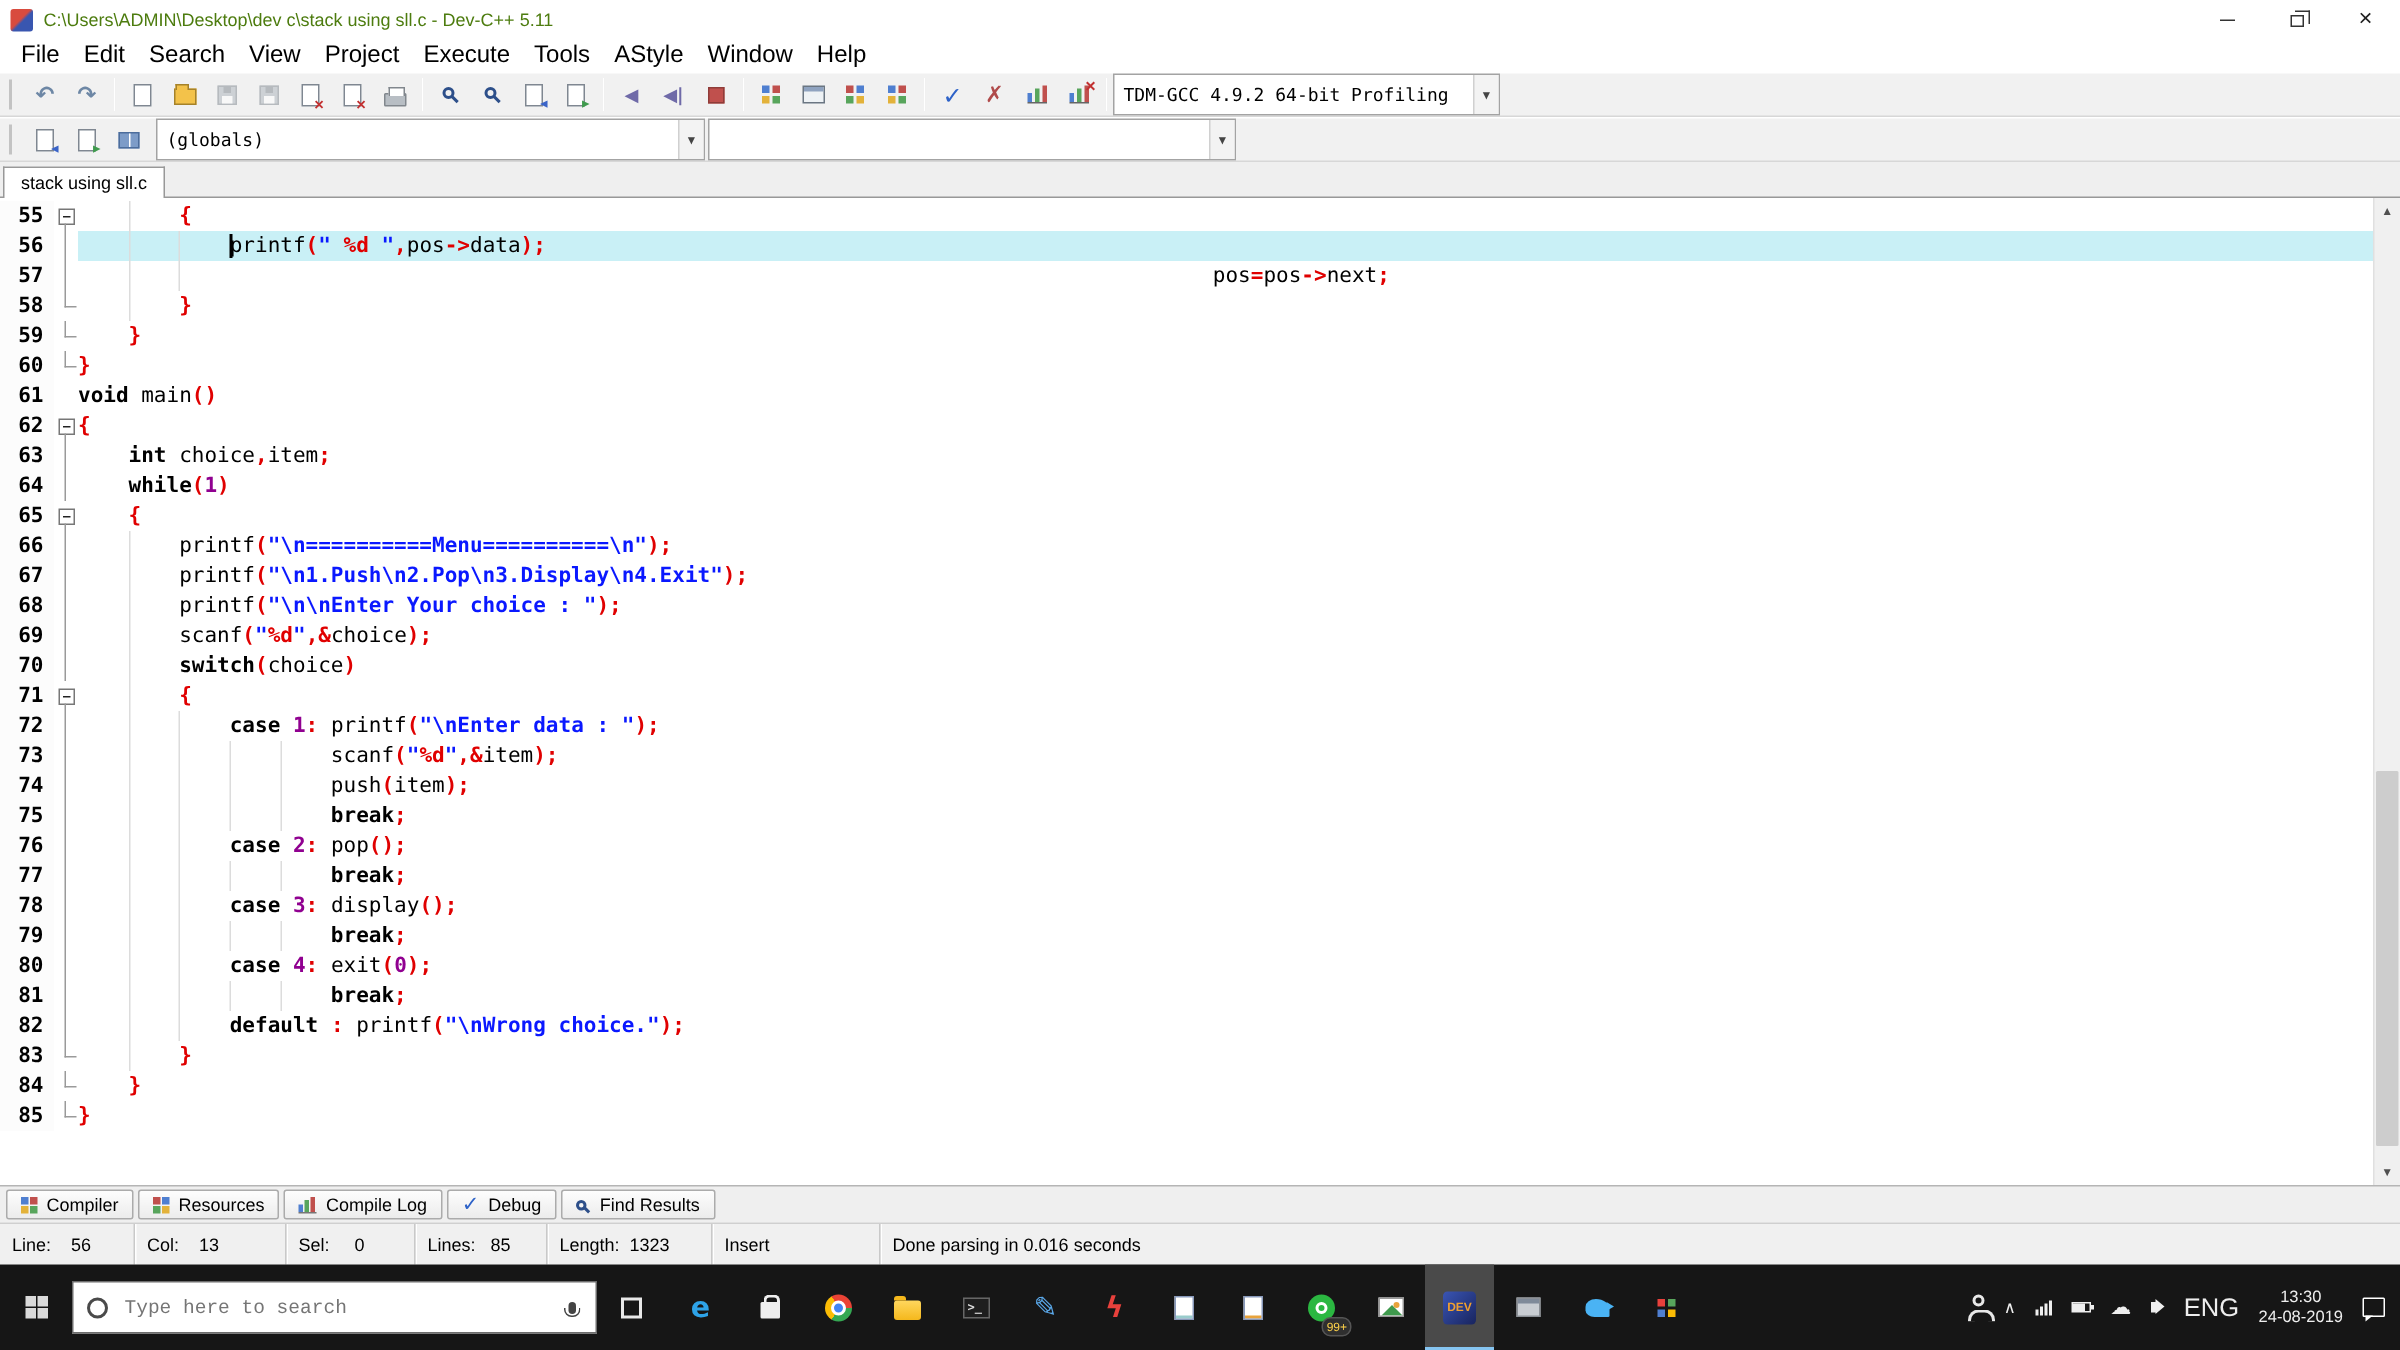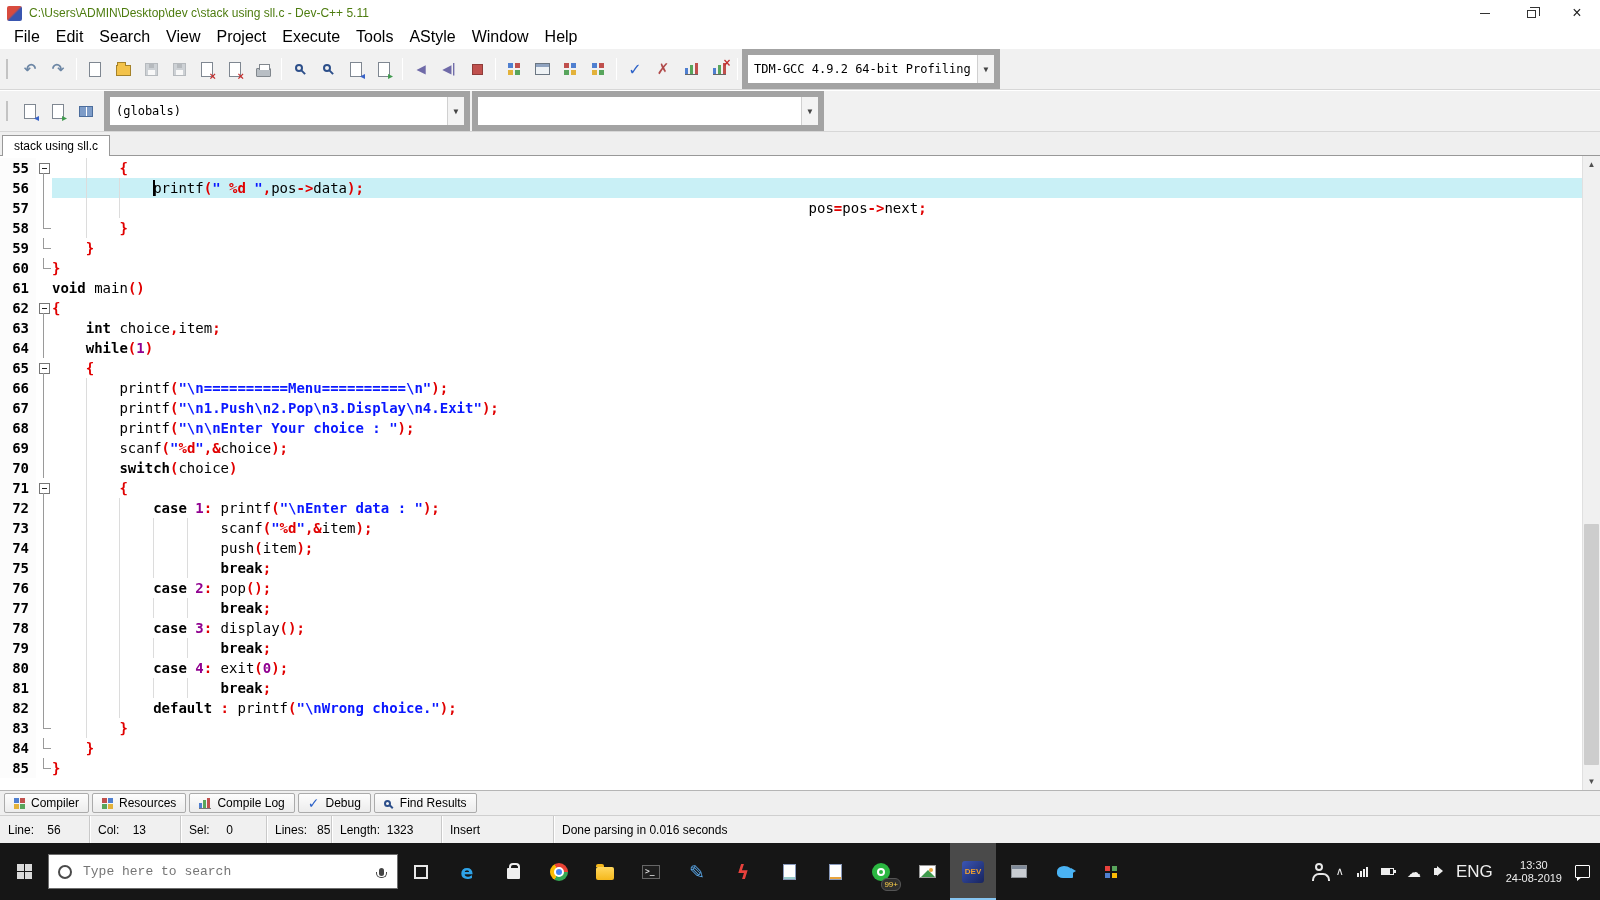--- a/index.html
+++ b/index.html
@@ -50,21 +50,21 @@
   .sh-grid{width:5px;height:5px;background:#4f7fd0;box-shadow:7px 0 #c0504d,0 7px #e3b23a,7px 7px #58a55c;margin:0 7px 7px 0}
   .sh-grid.alt{background:#c0504d;box-shadow:7px 0 #4f7fd0,0 7px #58a55c,7px 7px #e3b23a}
   .sh-win{width:15px;height:12px;border:1px solid #6b7682;background:#eef2f5;position:relative}
   .sh-win::before{content:'';position:absolute;left:0;top:0;right:0;height:3px;background:#8fa3c0}
   .sh-check{color:#2d62c8;font-weight:bold;font-size:16px;font-family:"DejaVu Sans",sans-serif}
   .sh-xr{color:#b04a4a;font-weight:bold;font-size:15px;font-family:"DejaVu Sans",sans-serif}
   .sh-chart{width:13px;height:12px;border-bottom:1px solid #666;background:linear-gradient(#4f7fd0,#4f7fd0) 0 100%/3px 6px no-repeat,linear-gradient(#58a55c,#58a55c) 5px 100%/3px 9px no-repeat,linear-gradient(#c0504d,#c0504d) 10px 100%/3px 12px no-repeat;position:relative}
   .sh-chart.del::after{content:'×';position:absolute;right:-5px;top:-7px;color:#c23030;font-weight:bold;font-size:12px}
   .sh-book{width:14px;height:11px;background:#7d9cc8;border:1px solid #4c6d9c;position:relative}
   .sh-book::before{content:'';position:absolute;left:6px;top:0;bottom:0;width:1px;background:#fff}
-  .combo{height:40px;background:#fff;border:6px solid #a3a3a3;display:flex;align-items:center;font-family:"DejaVu Sans Mono",monospace;font-size:12px;padding-left:6px;color:#000}
+  .combo{height:28px;background:#fff;border:1px solid #a3a3a3;display:flex;align-items:center;font-family:"DejaVu Sans Mono",monospace;font-size:12px;padding-left:6px;color:#000}
   .combo .arr{margin-left:auto;width:17px;height:100%;display:flex;align-items:center;justify-content:center;border-left:1px solid #d0d0d0;background:#f3f3f3;font-size:8px;color:#444}
 
   
   .tabbar{flex:0 0 24px;background:#efefef;display:flex;align-items:flex-end;padding-left:2px;border-bottom:1px solid #989898}
   .tab{height:21px;background:#fff;border:1px solid #989898;border-bottom:none;display:flex;align-items:center;padding:0 11px;font-size:12px;margin-bottom:-1px;position:relative;z-index:2}
 
   
   #editor{flex:1;display:flex;background:#fff;overflow:hidden}
   #code-lines{flex:1;padding-top:2px;font-family:"DejaVu Sans Mono",monospace;font-size:14px}
   .row{display:flex;height:20px;line-height:20px}
@@ -97,21 +97,21 @@
   .pi-grid{width:5px;height:5px;background:#4f7fd0;box-shadow:6px 0 #c0504d,0 6px #e3b23a,6px 6px #58a55c;margin:0 6px 6px 0}
   .pi-grid2{width:5px;height:5px;background:#c0504d;box-shadow:6px 0 #4f7fd0,0 6px #58a55c,6px 6px #e3b23a;margin:0 6px 6px 0}
   .pi-chart{width:12px;height:11px;border-bottom:1px solid #777;background:linear-gradient(#4f7fd0,#4f7fd0) 0 100%/3px 5px no-repeat,linear-gradient(#58a55c,#58a55c) 4px 100%/3px 8px no-repeat,linear-gradient(#c0504d,#c0504d) 8px 100%/3px 10px no-repeat}
   .pi-check{color:#2d62c8;font-weight:bold;font-size:14px;font-family:"DejaVu Sans",sans-serif}
   .pi-mag{width:7px;height:7px;border:2px solid #2d4f8a;border-radius:50%;position:relative;margin-right:3px}
   .pi-mag::after{content:'';position:absolute;width:2px;height:5px;background:#2d4f8a;right:-3px;bottom:-4px;transform:rotate(-45deg)}
 
   
   .statusbar{flex:0 0 28px;background:#f0f0f0;border-top:1px solid #cfcfcf;display:flex;align-items:stretch;font-size:12px;white-space:pre;color:#000}
   .seg{display:flex;align-items:center;padding-left:8px;border-right:1px solid #c9c9c9;box-shadow:1px 0 0 #fff}
-  .s1{width:90px}.s2{width:91px}.s3{width:86px}.s4{width:65px}.s5{width:110px}.s6{width:112px}.s7{flex:1;border-right:none;box-shadow:none}
+  .s1{width:90px}.s2{width:101px}.s3{width:86px}.s4{width:88px}.s5{width:110px}.s6{width:112px}.s7{flex:1;border-right:none;box-shadow:none}
 
   
   .taskbar{flex:0 0 57px;background:#161616;display:flex;align-items:stretch;color:#eee}
   .start{width:48px;display:flex;align-items:center;justify-content:center}
   .winlogo{display:grid;grid-template-columns:7px 7px;grid-template-rows:7px 7px;gap:1px}
   .winlogo i{background:#dadada}
   .searchbox{width:350px;background:#fff;border:1px solid #6d6d6d;margin:11px 0;display:flex;align-items:center;padding:0 9px;gap:9px}
   .searchbox input{border:none;outline:none;flex:1;font-size:13px;font-family:Liberation Mono, monospace;color:#333;background:transparent}
   .cortana{width:14px;height:14px;border:2px solid #4a4a4a;border-radius:50%;flex:0 0 14px}
   .mic{width:5px;height:8px;background:#444;border-radius:3px;position:relative;margin-right:4px}

